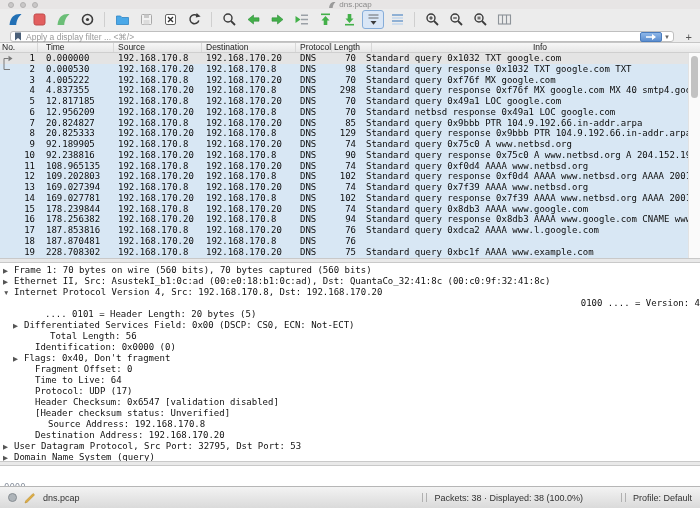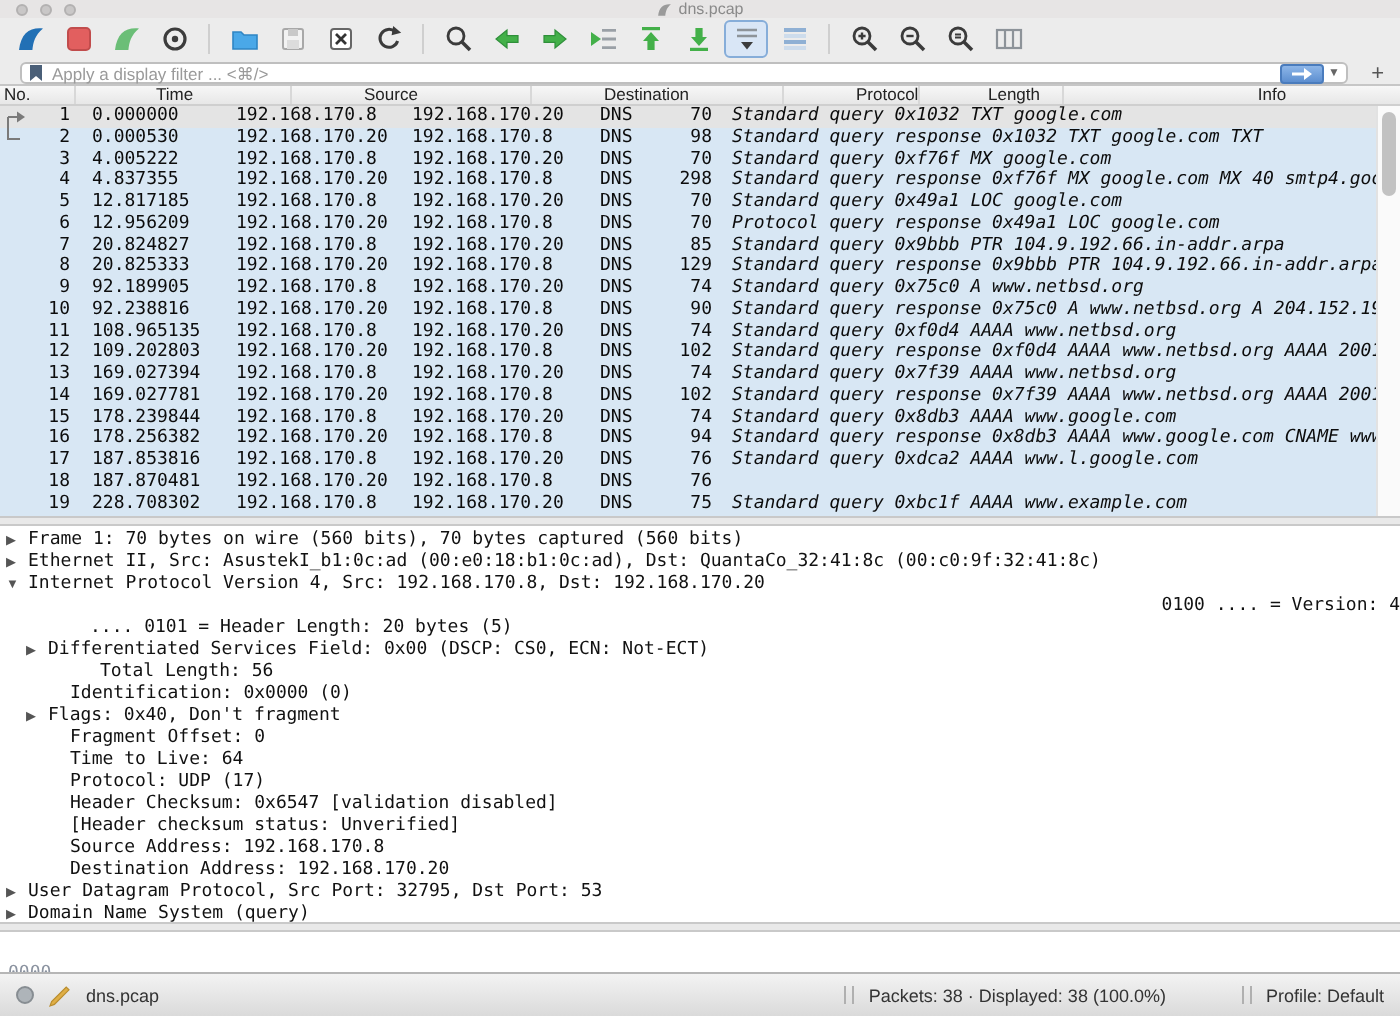--- a/index.html
+++ b/index.html
@@ -19,35 +19,35 @@
   
   .filterbar{position:absolute;top:30px;left:0;width:700px;height:13px;background:#ececec;border-bottom:1px solid #c6c6c6;box-sizing:border-box;}
   .ffield{position:absolute;left:10px;right:26px;top:1px;height:11px;background:#ffffff;border:1px solid #bfbfbf;border-radius:3px;display:flex;align-items:center;padding:0 3px;box-sizing:border-box;}
   .fplaceholder{font-size:8.5px;color:#9a9a9a;white-space:nowrap;flex:1;overflow:hidden;}
   .fapply{width:20px;height:8px;background:linear-gradient(#8db6e8,#5d8fd0);border:1px solid #4a7cbd;border-radius:2px;display:flex;align-items:center;justify-content:center;margin-right:2px;}
   .fcaret{font-size:6px;color:#666;}
   .fplus{position:absolute;right:8px;top:0;height:13px;display:flex;align-items:center;font-size:11px;color:#555;}
 
   
   .plist{position:absolute;top:43px;left:0;width:700px;height:215px;background:#fff;overflow:hidden;}
-  .phead{height:10px;display:flex;background:linear-gradient(#f7f7f7,#e7e7e7);border-bottom:1px solid #cfcfcf;box-sizing:border-box;font-size:8.5px;color:#222;gap:32px;}
+  .phead{height:10px;display:flex;background:linear-gradient(#f7f7f7,#e7e7e7);border-bottom:1px solid #cfcfcf;box-sizing:border-box;font-size:8.5px;color:#222;}
   .hc{border-right:1px solid #d8d8d8;box-sizing:border-box;padding-left:4px;overflow:hidden;white-space:nowrap;line-height:9px;}
   .hc-no{width:38px;padding-left:2px;}.hc-time{width:76px;padding-left:8px;}.hc-src{width:88px;}
   .hc-dst{width:94px;}.hc-proto{width:36px;}.hc-len{width:40px;padding-left:2px;}.hc-info{flex:1;padding-left:8px;border-right:none;text-align:center;}
   .prow{display:flex;height:10.78px;line-height:10.78px;font-size:9px;background:#d8e7f4;color:#0c0c0c;white-space:nowrap;font-family:"DejaVu Sans Mono",monospace;}
   .prow.sel{background:#e4e4e4;}
   .c{overflow:hidden;box-sizing:border-box;}
   .c.rel{width:14px;}
   .c.no{width:24px;text-align:right;padding-right:3px;}
   .c.time{width:76px;padding-left:8px;}
   .c.src{width:88px;padding-left:4px;}
   .c.dst{width:94px;padding-left:4px;}
   .c.proto{width:36px;padding-left:4px;}
   .c.len{width:26px;text-align:right;padding-right:2px;}
-  .c.info{flex:1;padding-left:8px;font-style:italic;}
+  .c.info{flex:1;padding-left:8px;}
   .vscroll{position:absolute;right:0;top:10px;width:12px;height:205px;background:#fafafa;border-left:1px solid #e2e2e2;box-sizing:border-box;}
   .vthumb{position:absolute;top:3px;left:2px;width:7px;height:42px;background:#c2c2c2;border-radius:4px;}
 
   
   .split{position:absolute;left:0;width:700px;height:5px;background:#e9e9e9;border-top:1px solid #c9c9c9;border-bottom:1px solid #c9c9c9;box-sizing:border-box;}
 
   
   .details{position:absolute;top:263px;left:0;width:700px;height:198px;background:#fff;overflow:hidden;padding-top:2px;box-sizing:border-box;}
   .dline{height:11px;line-height:11px;font-size:9px;color:#111;white-space:pre;overflow:hidden;font-family:"DejaVu Sans Mono",monospace;}
   .tw{display:inline-block;width:11px;font-size:6.5px;color:#555;font-family:"Liberation Sans",sans-serif;vertical-align:top;}
@@ -290,21 +290,21 @@
         <span class="c info">Standard query 0x49a1 LOC google.com</span>
       </div>
       <div class="prow">
         <span class="c rel"></span>
         <span class="c no">6</span>
         <span class="c time">12.956209</span>
         <span class="c src">192.168.170.20</span>
         <span class="c dst">192.168.170.8</span>
         <span class="c proto">DNS</span>
         <span class="c len">70</span>
-        <span class="c info">Protocol query response 0x49a1 LOC google.com</span>
+        <span class="c info">Standard netbsd response 0x49a1 LOC google.com</span>
       </div>
       <div class="prow">
         <span class="c rel"></span>
         <span class="c no">7</span>
         <span class="c time">20.824827</span>
         <span class="c src">192.168.170.8</span>
         <span class="c dst">192.168.170.20</span>
         <span class="c proto">DNS</span>
         <span class="c len">85</span>
         <span class="c info">Standard query 0x9bbb PTR 104.9.192.66.in-addr.arpa</span>
@@ -444,21 +444,21 @@
     <div class="dline" style="padding-left: 34px;"><span class="tw"></span><span>.... 0101 = Header Length: 20 bytes (5)</span></div>
     <div class="dline" style="padding-left: 13px;"><span class="tw">▶</span><span>Differentiated Services Field: 0x00 (DSCP: CS0, ECN: Not-ECT)</span></div>
     <div class="dline" style="padding-left: 24px; margin-left: 15px;"><span class="tw"></span><span>Total Length: 56</span></div>
     <div class="dline" style="padding-left: 24px;"><span class="tw"></span><span>Identification: 0x0000 (0)</span></div>
     <div class="dline" style="padding-left: 13px;"><span class="tw">▶</span><span>Flags: 0x40, Don't fragment</span></div>
     <div class="dline" style="padding-left: 24px;"><span class="tw"></span><span>Fragment Offset: 0</span></div>
     <div class="dline" style="padding-left: 24px;"><span class="tw"></span><span>Time to Live: 64</span></div>
     <div class="dline" style="padding-left: 24px;"><span class="tw"></span><span>Protocol: UDP (17)</span></div>
     <div class="dline" style="padding-left: 24px;"><span class="tw"></span><span>Header Checksum: 0x6547 [validation disabled]</span></div>
     <div class="dline" style="padding-left: 24px;"><span class="tw"></span><span>[Header checksum status: Unverified]</span></div>
-    <div class="dline" style="padding-left: 24px;"><span class="tw"></span><span>Source Address: 192.168.170.8</span></div>
+    <div class="dline" style="padding-left: 37px;"><span class="tw"></span><span>Source Address: 192.168.170.8</span></div>
     <div class="dline" style="padding-left: 24px;"><span class="tw"></span><span>Destination Address: 192.168.170.20</span></div>
     <div class="dline" style="padding-left: 3px;"><span class="tw">▶</span><span>User Datagram Protocol, Src Port: 32795, Dst Port: 53</span></div>
     <div class="dline" style="padding-left: 3px;"><span class="tw">▶</span><span>Domain Name System (query)</span></div>
   </div>
 
 <div class="split" style="top:461px"></div>
 
 <div class="hexpane">
   <div class="hexline">
     <span class="hoff">0000</span>

